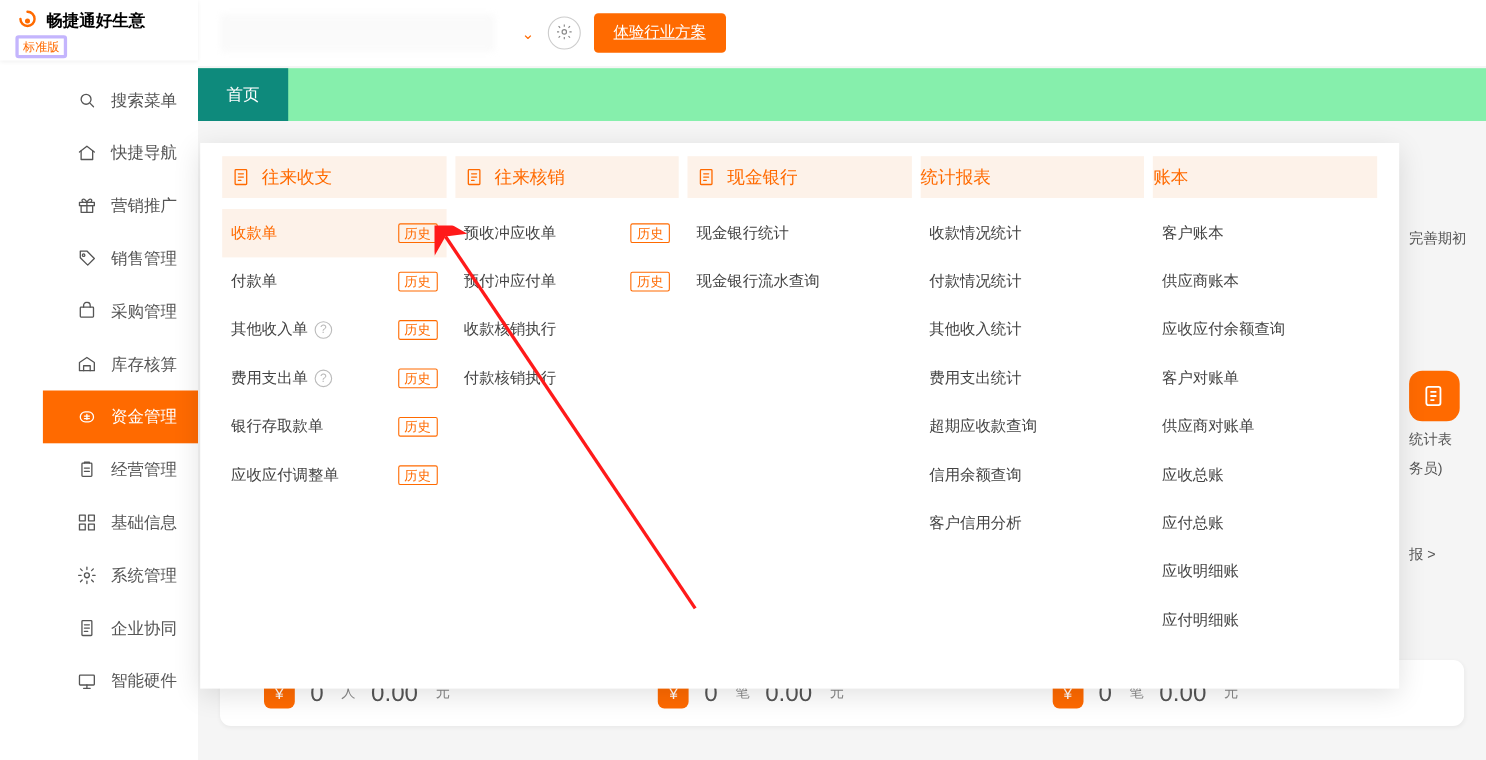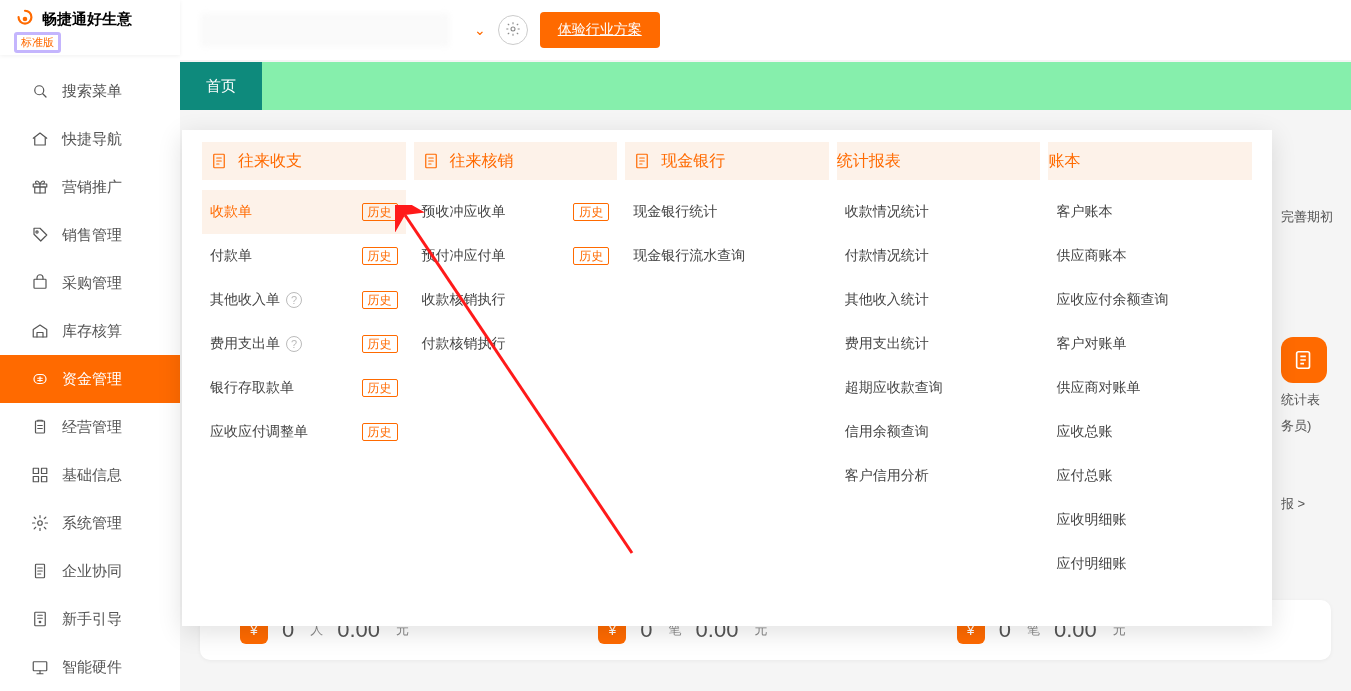--- a/index.html
+++ b/index.html
@@ -41,21 +41,21 @@
     .logo-sub {
       font-size: 11px;
       color: #ff6a00;
       border: 3px solid #c4b5fd;
       border-radius: 3px;
       padding: 0 4px;
       width: fit-content;
       margin-top: 2px;
       margin-left: 0px;
     }
-    .nav { padding-top: 12px; }
+    .nav { padding-top: 12px; margin-left: 39px; }
     .nav-item {
       height: 48px;
       padding: 0 18px 0 30px;
       display: flex;
       align-items: center;
       gap: 12px;
       color: #555;
       cursor: pointer;
     }
     .nav-item.active {
@@ -357,30 +357,20 @@
           <svg width="18" height="18" viewBox="0 0 24 24" fill="none" stroke="currentColor" stroke-width="1.6" stroke-linecap="round" stroke-linejoin="round">
             <rect x="6" y="3" width="12" height="18" rx="1"></rect>
             <path d="M9 8h6M9 12h6M9 16h4"></path>
           </svg>
         </span>
         <span class="nav-label">企业协同</span>
       </div>
       <div class="nav-item">
         <span class="nav-icon">
           <svg width="18" height="18" viewBox="0 0 24 24" fill="none" stroke="currentColor" stroke-width="1.6" stroke-linecap="round" stroke-linejoin="round">
-            <rect x="5" y="3" width="14" height="18" rx="1"></rect>
-            <path d="M9 7h6M9 11h6"></path>
-            <circle cx="12" cy="16" r="1"></circle>
-          </svg>
-        </span>
-        <span class="nav-label">新手引导</span>
-      </div>
-      <div class="nav-item">
-        <span class="nav-icon">
-          <svg width="18" height="18" viewBox="0 0 24 24" fill="none" stroke="currentColor" stroke-width="1.6" stroke-linecap="round" stroke-linejoin="round">
             <rect x="3" y="5" width="18" height="12" rx="1"></rect>
             <path d="M8 21h8M12 17v4"></path>
           </svg>
         </span>
         <span class="nav-label">智能硬件</span>
       </div>
     </div>
 </div>
 
 <div class="header">

